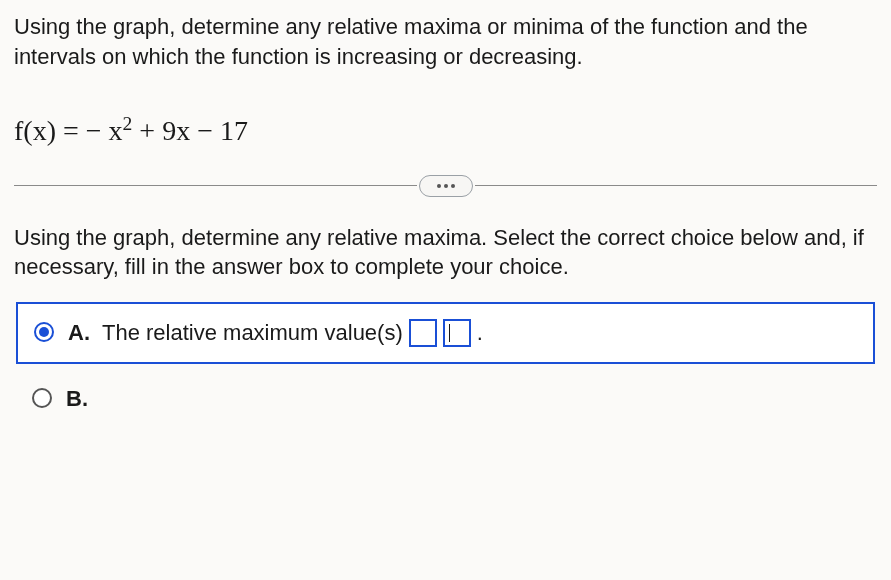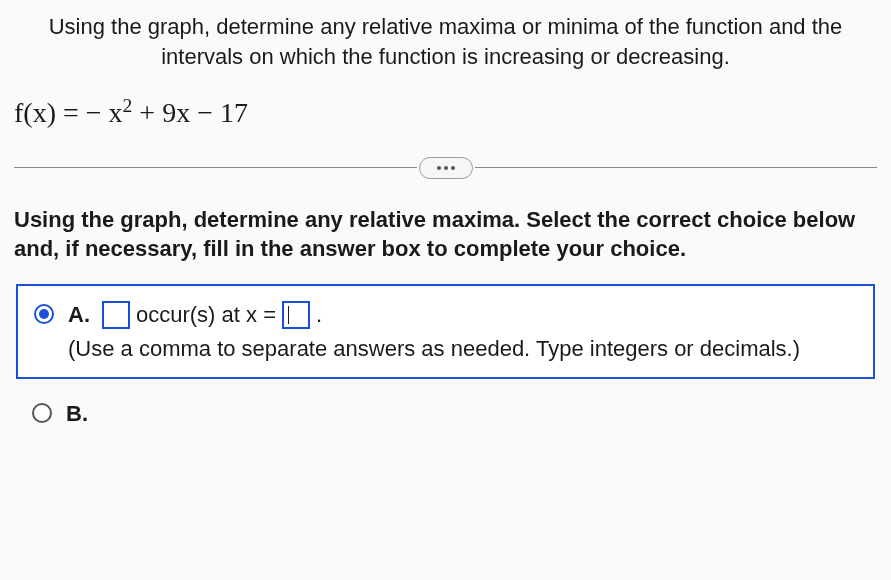--- a/index.html
+++ b/index.html
@@ -6,21 +6,21 @@
   body {
     width: 891px;
     height: 580px;
     font-family: Arial, Helvetica, sans-serif;
     font-size: 22px;
     color: #1a1a1a;
     background: #fbfaf8;
     padding: 12px 14px;
     line-height: 1.35;
   }
-  .question-text { margin-bottom: 22px; text-align: center; }
+  .question-text { margin-bottom: 40px; }
   .formula {
     font-family: "Times New Roman", Times, serif;
     font-size: 28px;
     margin-bottom: 24px;
   }
   .formula sup { font-size: 0.7em; }
   .divider-row {
     display: flex;
     align-items: center;
     margin: 10px 0 26px 0;
@@ -31,21 +31,21 @@
     border-radius: 14px;
     padding: 0 16px;
     height: 22px;
     display: flex;
     align-items: center;
     justify-content: center;
     margin: 0 2px;
     background: #f7f6f4;
   }
   .ellipsis-pill svg { display: block; }
-  .prompt-text { margin-bottom: 20px; font-weight: bold; }
+  .prompt-text { margin-bottom: 20px; }
   .choice-container { padding: 0 2px; }
   .choice {
     display: flex;
     align-items: flex-start;
     gap: 14px;
     padding: 14px 16px;
     margin-bottom: 6px;
   }
   .choice.selected {
     border: 2px solid #1a4fd6;
@@ -119,26 +119,25 @@
 
 <div class="prompt-text">Using the graph, determine any relative maxima. Select the correct choice below and, if necessary, fill in the answer box to complete your choice.</div>
 
 <div class="choice-container">
 
   <div class="choice selected">
     <div class="radio checked"></div>
     <div class="choice-body">
       <div class="choice-line">
         <span class="letter">A.</span>
+        <span>The relative maximum value(s)</span>
         <span class="answer-box"></span>
-        <span>occur(s) at x =</span>
         <span class="answer-box editing"></span>
         <span>.</span>
       </div>
-      <div class="choice-sub">(Use a comma to separate answers as needed. Type integers or decimals.)</div>
     </div>
   </div>
 
   <div class="choice">
     <div class="radio"></div>
     <div class="choice-body">
       <div class="choice-line">
         <span class="letter">B.</span>
       </div>
     </div>

